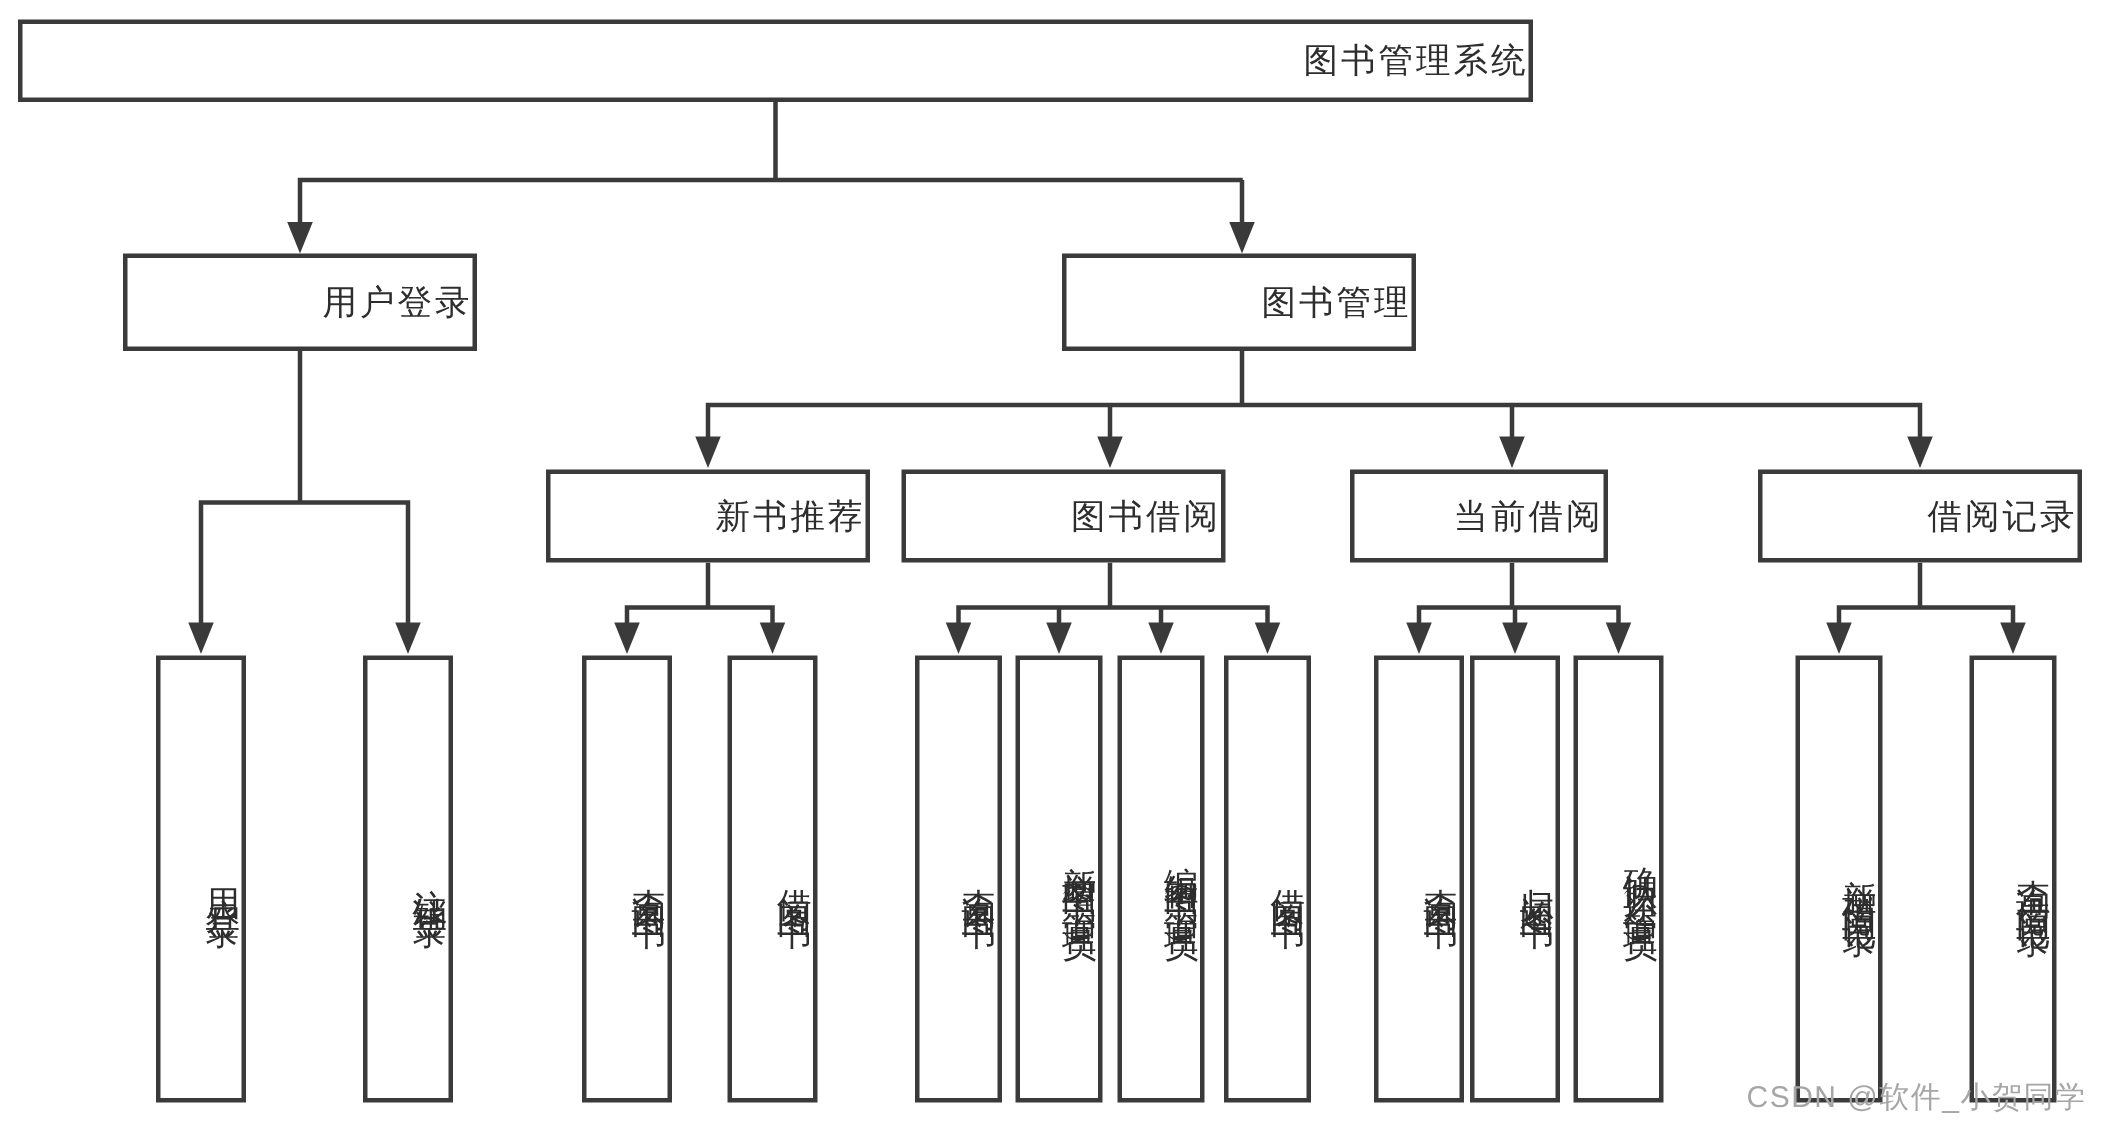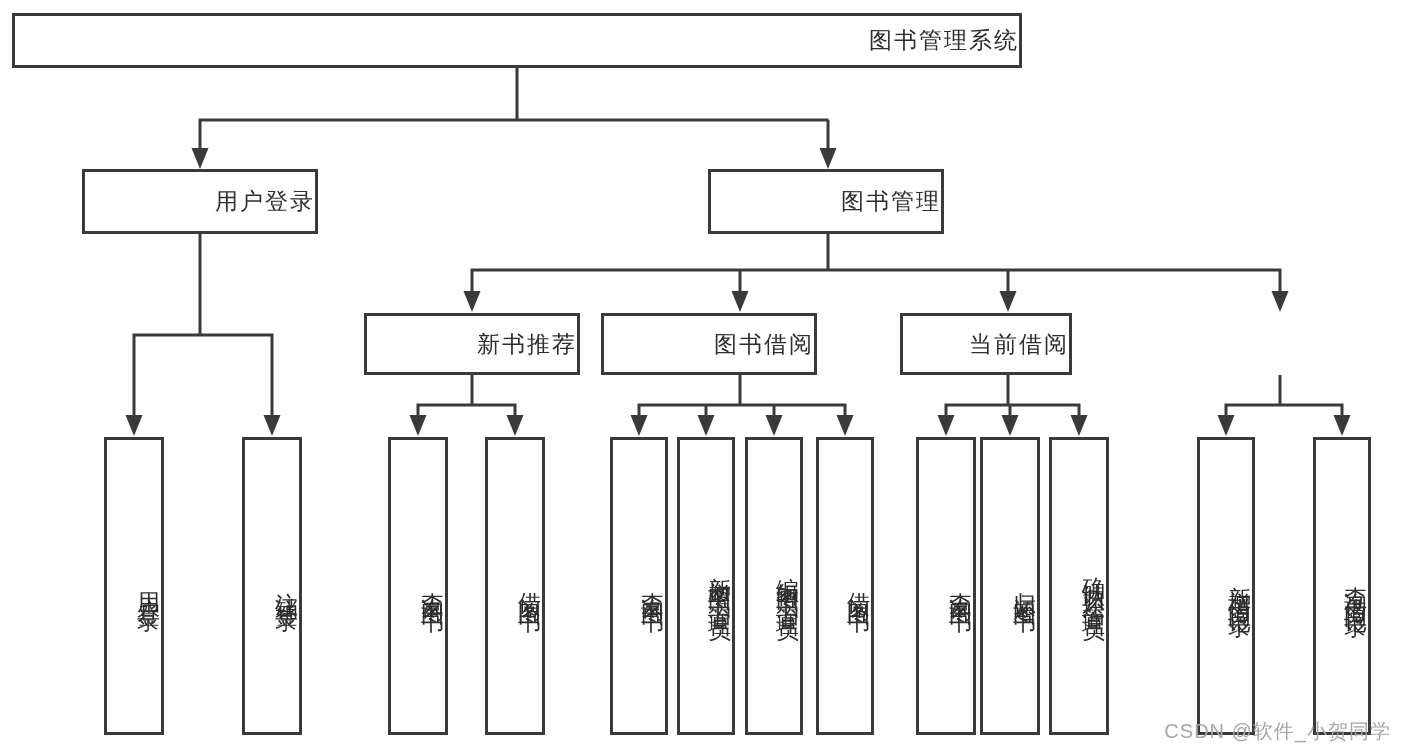--- a/index.html
+++ b/index.html
@@ -105,20 +105,23 @@
 
   <div class="box h" style="left:364px;top:313px;width:216px;height:62px">
     <span>新书推荐</span>
   </div>
   <div class="box h" style="left:601px;top:313px;width:216px;height:62px">
     <span>图书借阅</span>
   </div>
   <div class="box h" style="left:900px;top:313px;width:172px;height:62px">
     <span>当前借阅</span>
   </div>
+  <div class="box h" style="left:1172px;top:313px;width:216px;height:62px">
+    <span>借阅记录</span>
+  </div>
 
   <div class="box v" style="left:104px;top:437px;width:60px;height:298px">
     <span>用户登录</span>
   </div>
   <div class="box v" style="left:242px;top:437px;width:60px;height:298px">
     <span>注销登录</span>
   </div>
 
   <div class="box v" style="left:388px;top:437px;width:60px;height:298px">
     <span>查询图书</span>

